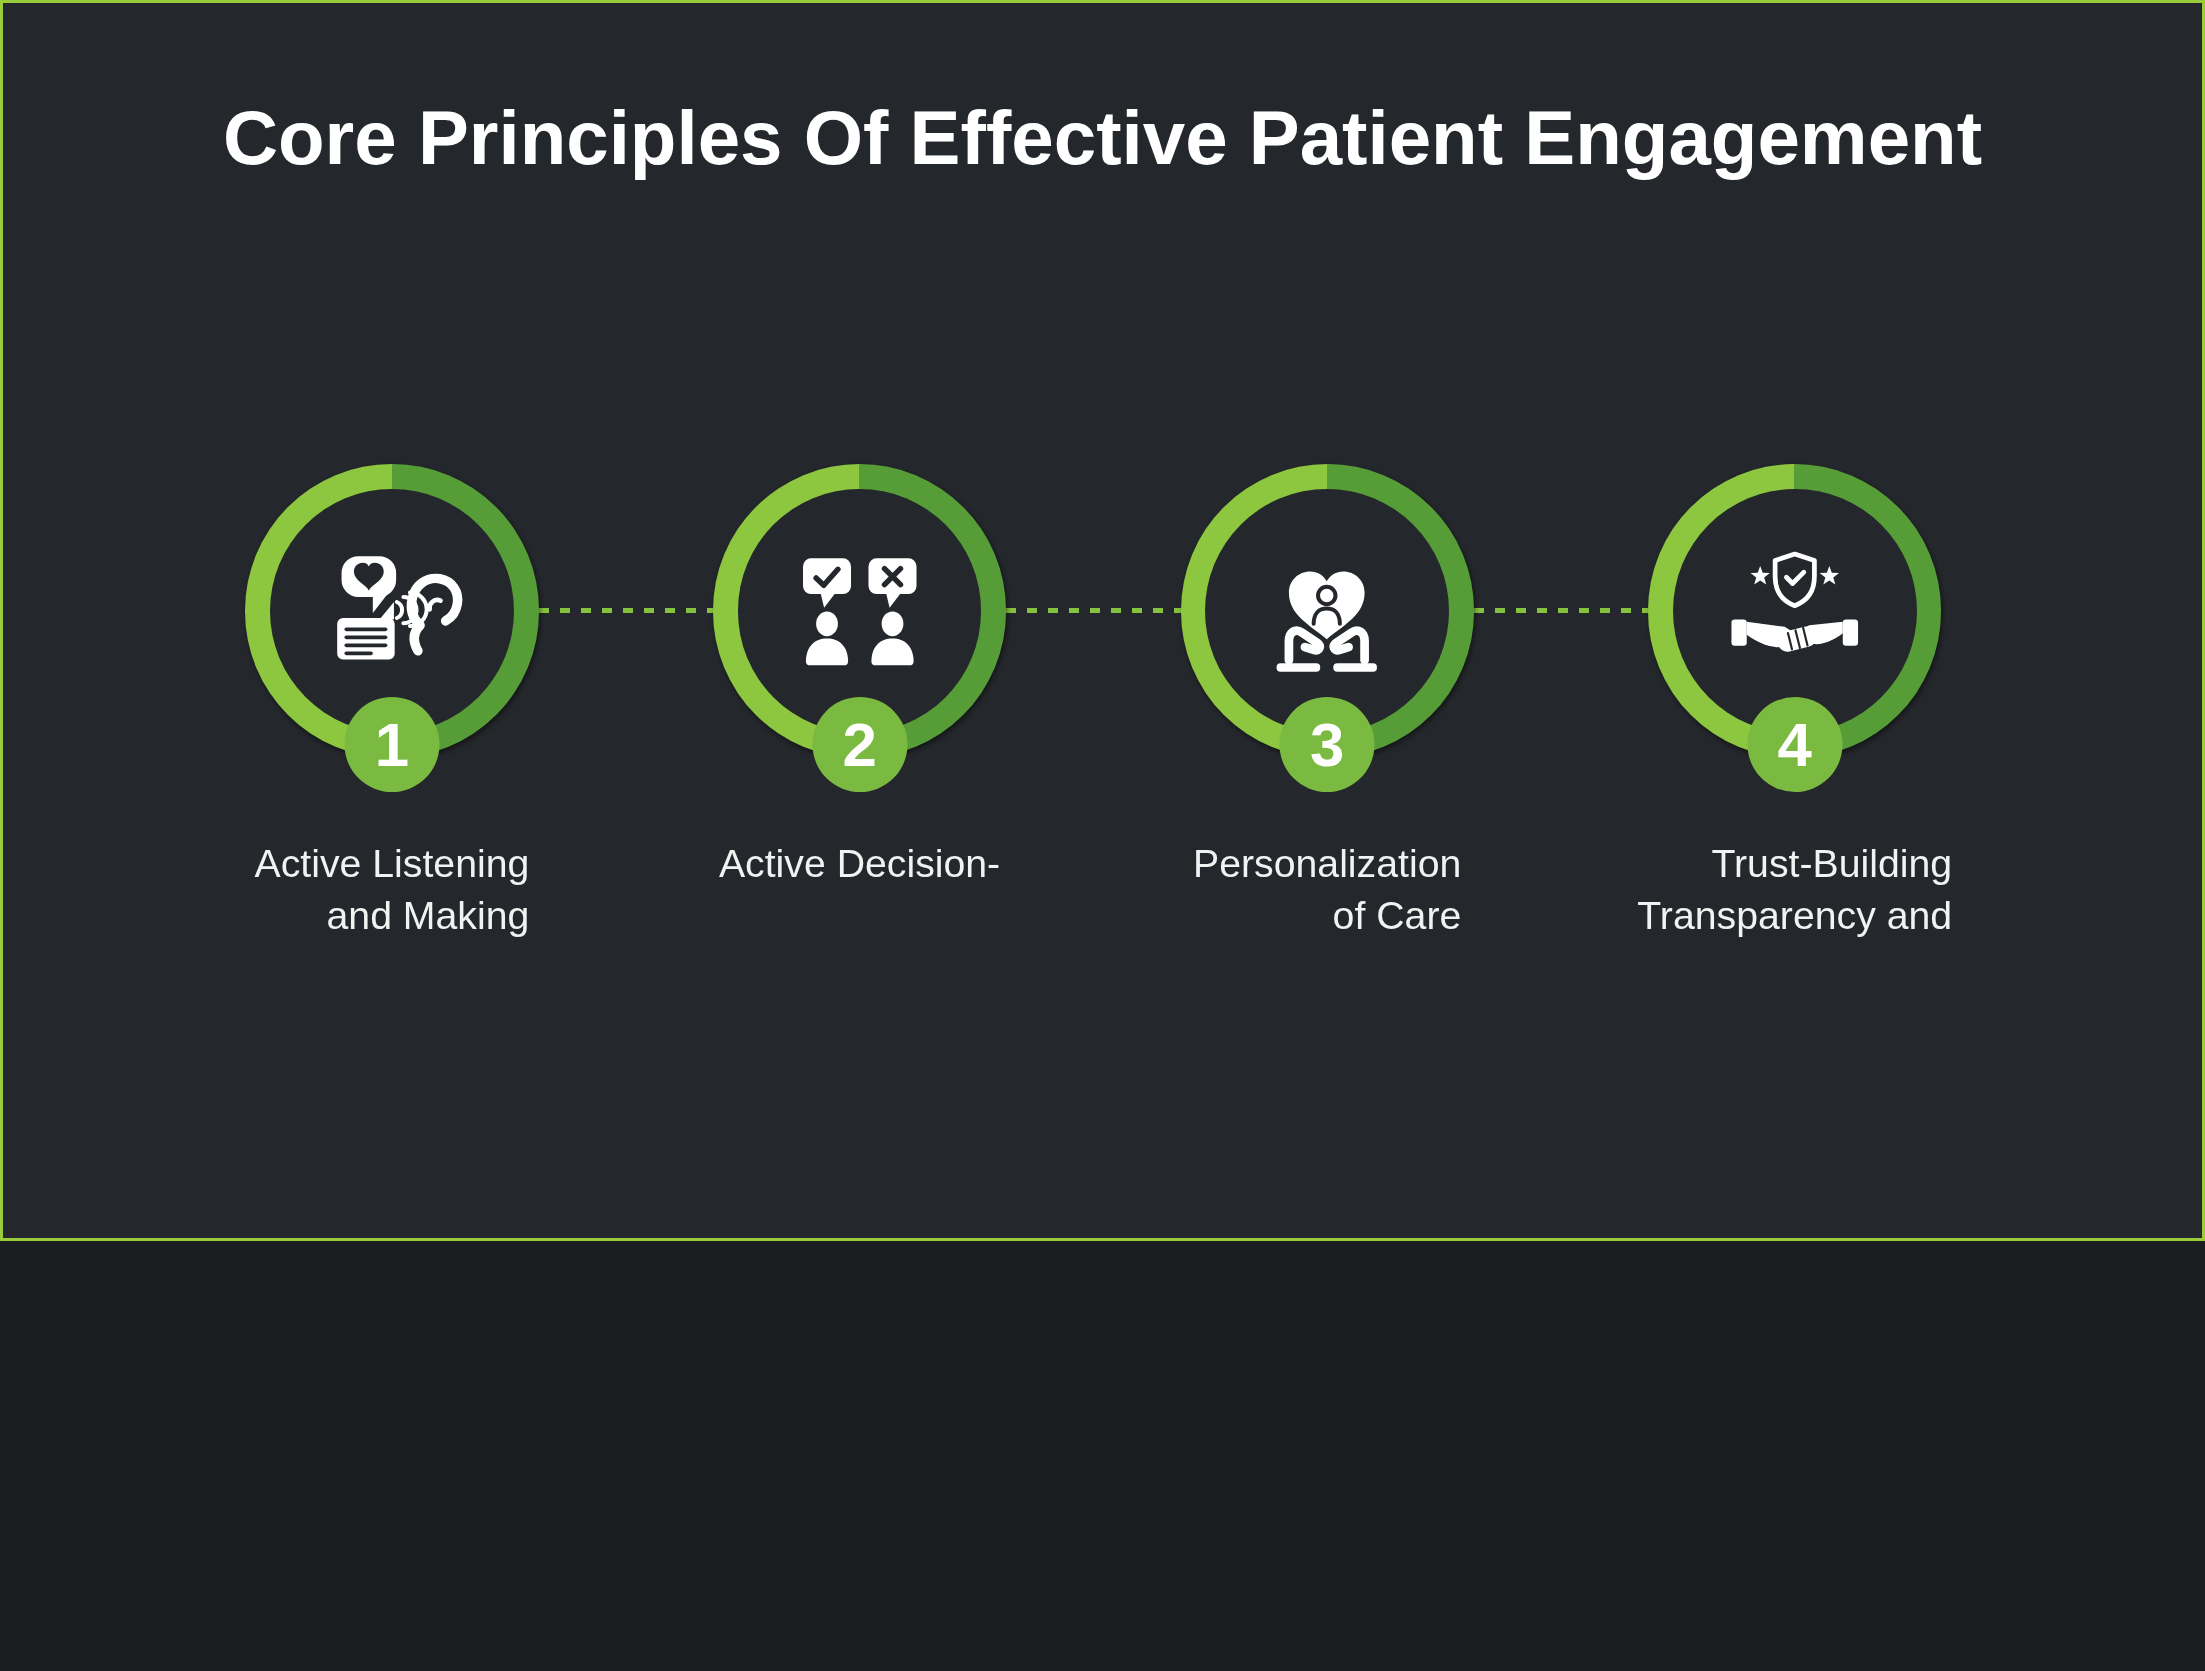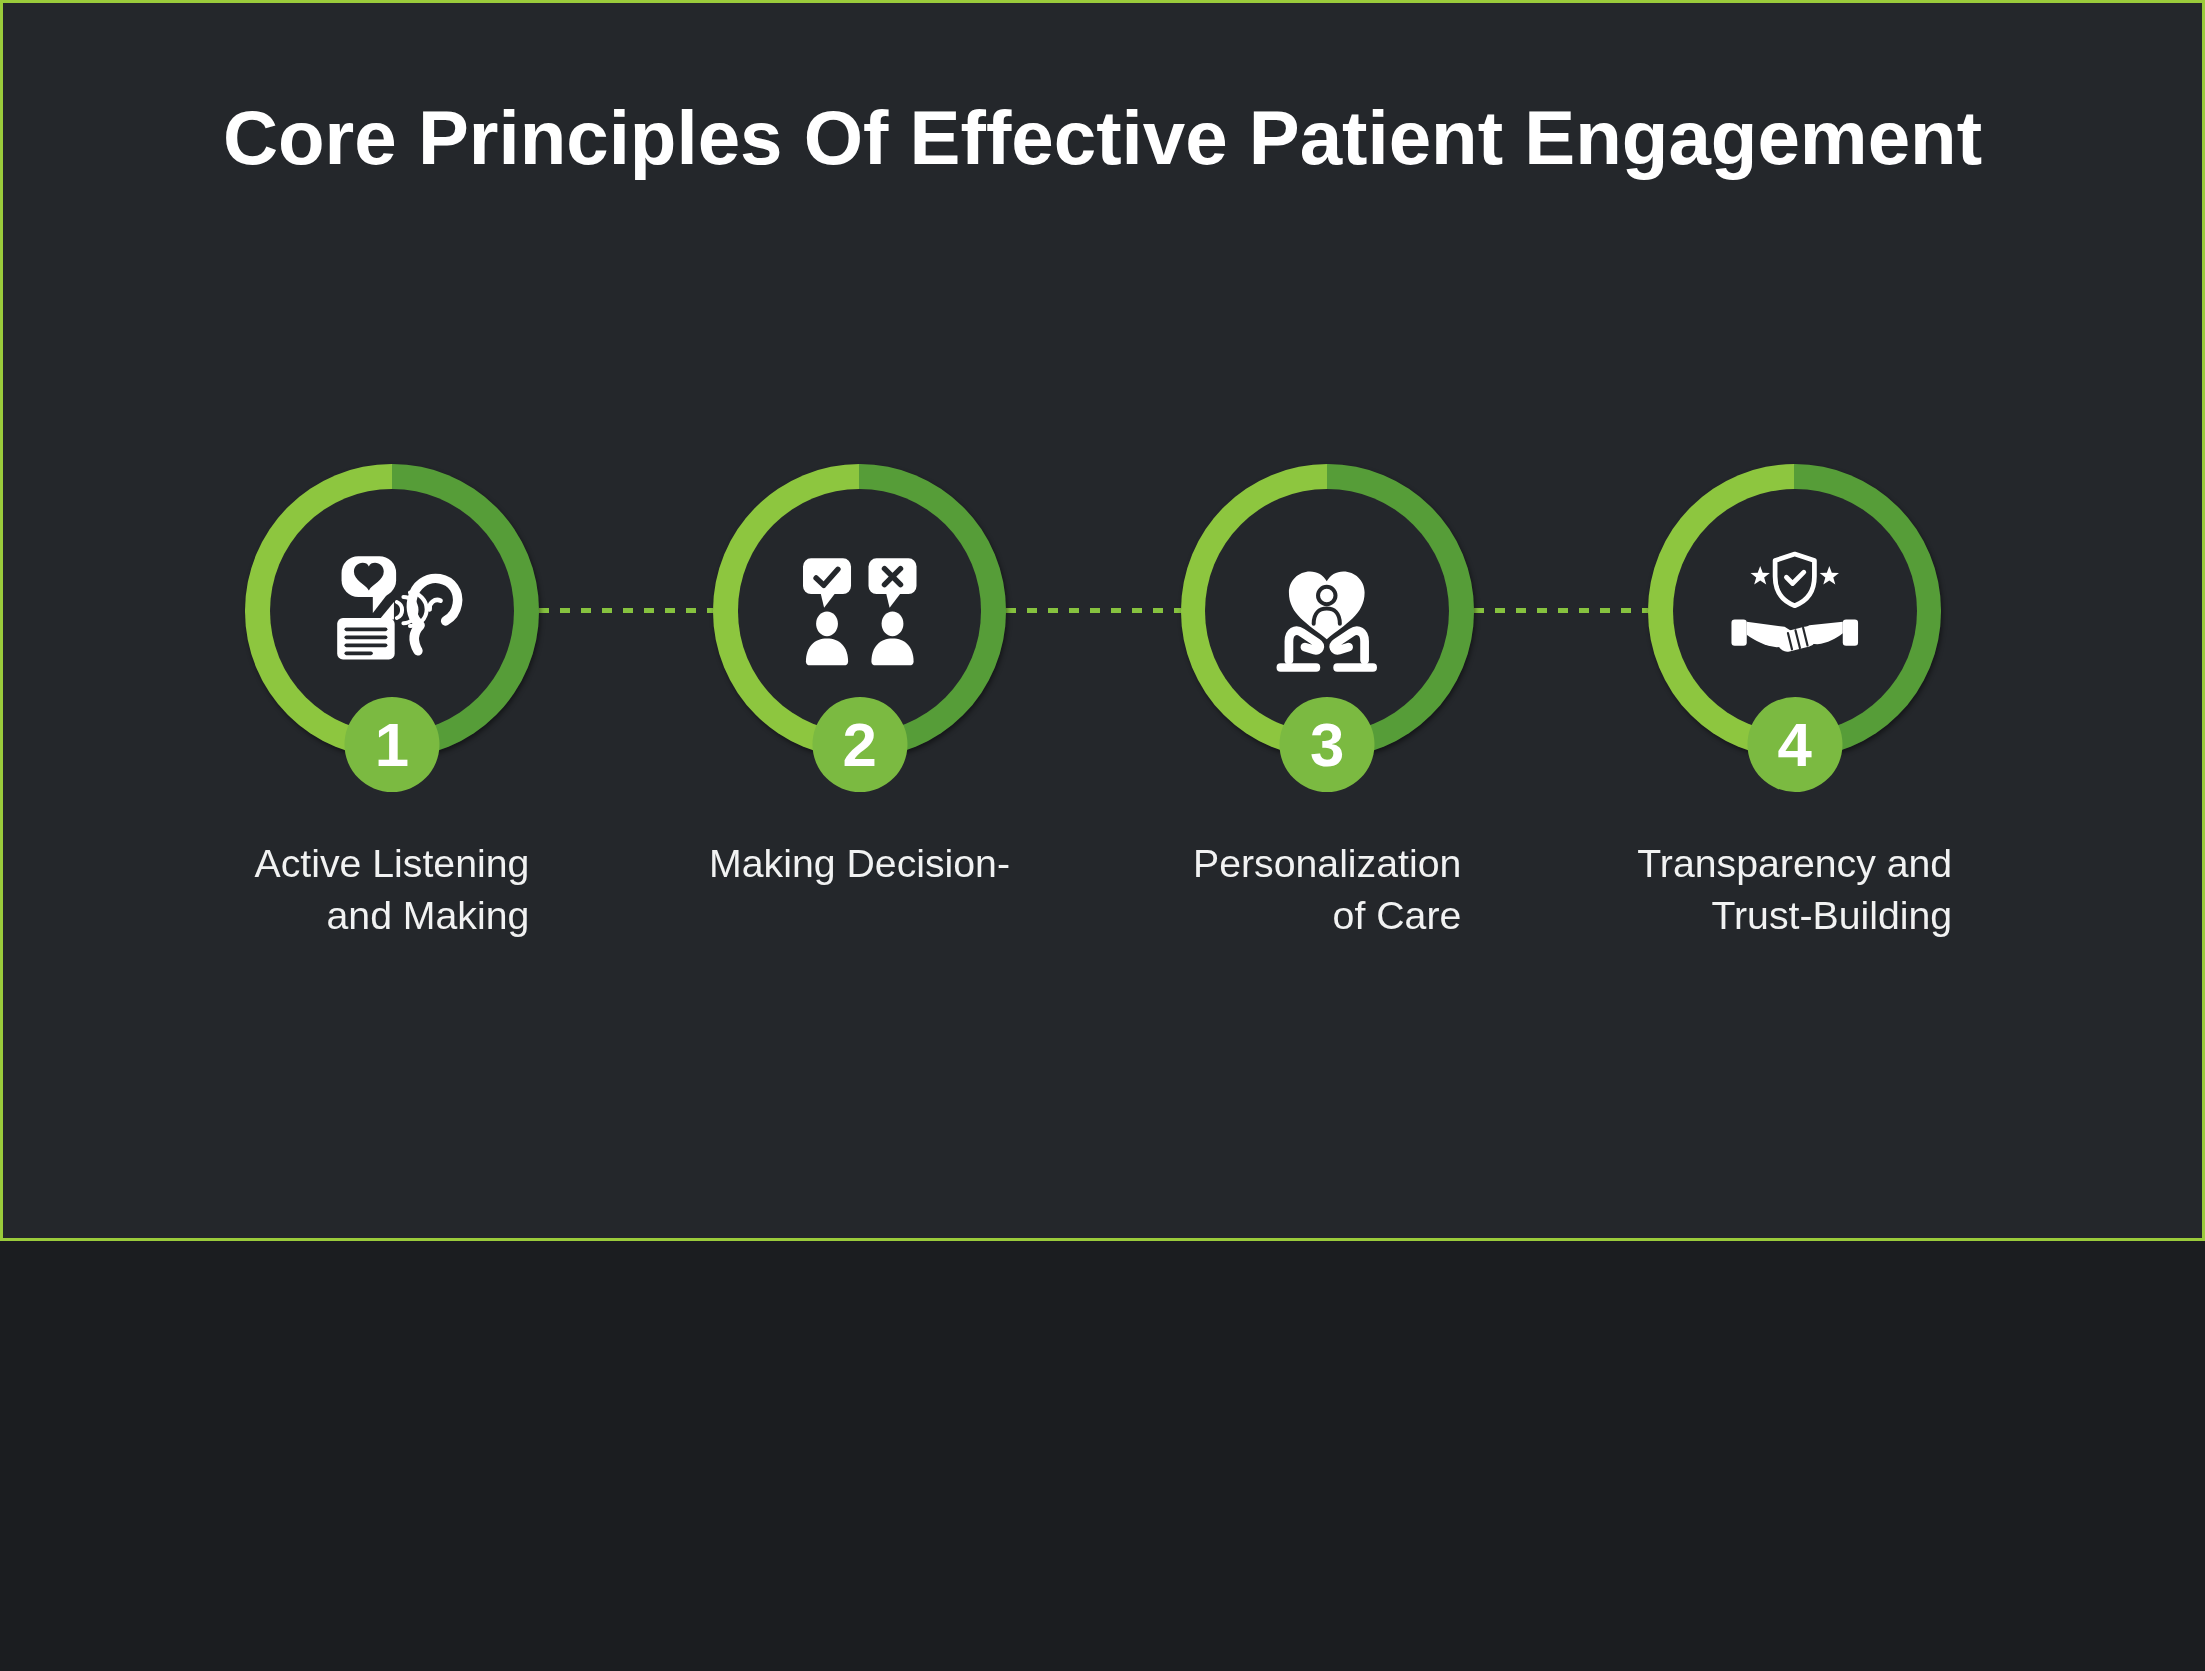--- a/index.html
+++ b/index.html
@@ -159,21 +159,21 @@
           <ellipse class="fw" cx="110" cy="236" rx="30" ry="34"></ellipse>
           <path class="fw" d="M52,340 C52,298 76,276 110,276 C144,276 168,298 168,340 C168,346 163,350 157,350 L63,350 C57,350 52,346 52,340 Z"></path>
           <ellipse class="fw" cx="290" cy="236" rx="30" ry="34"></ellipse>
           <path class="fw" d="M232,340 C232,298 256,276 290,276 C324,276 348,298 348,340 C348,346 343,350 337,350 L243,350 C237,350 232,346 232,340 Z"></path>
         </svg>
       </div>
       <div class="badge">
         <span>2</span>
       </div>
       <div class="label">
-        <span>Making Decision-</span>
+        <span>Active Decision-</span>
       </div>
     </div>
 
     <div class="connector"></div>
 
     <div class="step">
       <div class="ring-inner">
         <svg class="icon" viewBox="0 0 400 400">
           <path class="fw" d="M200,278 C148,236 96,210 96,150 C96,116 123,92 154,92 C174,92 191,102 200,119 C209,102 226,92 246,92 C277,92 304,116 304,150 C304,210 252,236 200,278 Z"></path>
           <circle class="sd" stroke-width="11" cx="200" cy="158" r="24"></circle>
@@ -209,20 +209,20 @@
           <g transform="rotate(-14 205 278)">
             <rect class="fw" x="152" y="250" width="108" height="56" rx="26"></rect>
             <path class="sd" stroke-width="6" d="M186,256 L186,302 M208,254 L208,304 M230,252 L230,302"></path>
           </g>
         </svg>
       </div>
       <div class="badge">
         <span>4</span>
       </div>
       <div class="label">
+        <span>Trust-Building</span>
         <span>Transparency and</span>
-        <span>Trust-Building</span>
       </div>
     </div>
 
   </div>
 </div>
 
 
 </body></html>

